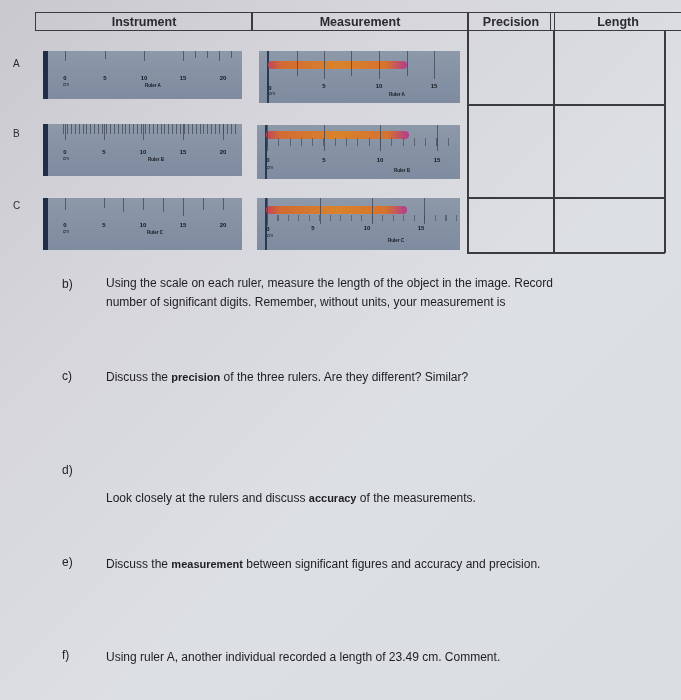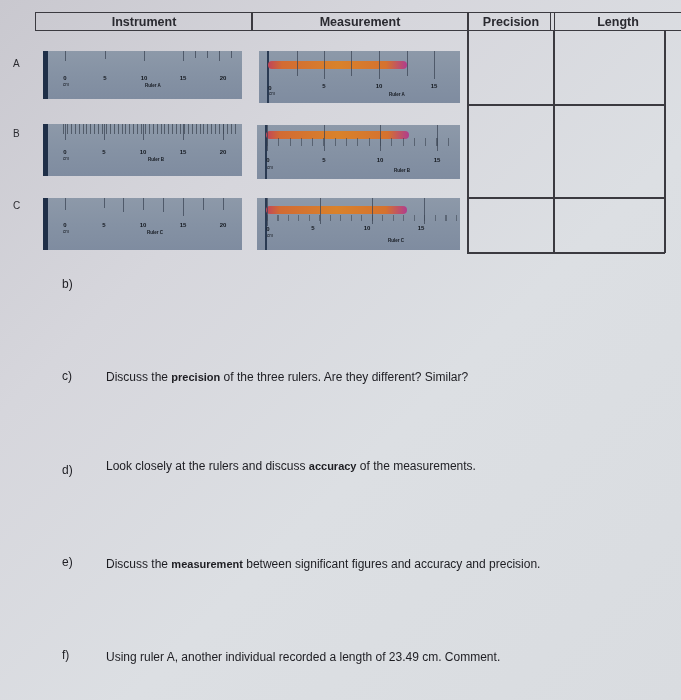--- a/index.html
+++ b/index.html
@@ -148,29 +148,31 @@
   <span class="num" style="left:11px; top:28px;">0</span>
   <span class="num" style="left:56px; top:27px;">5</span>
   <span class="num" style="left:110px; top:27px;">10</span>
   <span class="num" style="left:164px; top:27px;">15</span>
   <span class="unit" style="left:10px; top:35px;">cm</span>
   <span class="name" style="left:131px; top:40px;">Ruler C</span>
 </div>
 
 <div class="q-label" style="left:62px; top:277px;">b)</div>
 <div class="q" style="left:106px; top:274px; width:560px;">
+  <div>Using the scale on each ruler, measure the length of the object in the image.  Record</div>
+  <div>number of significant digits.  Remember, without units, your measurement is</div>
 </div>
 
 <div class="q-label" style="left:62px; top:369px;">c)</div>
 <div class="q" style="left:106px; top:368px;">
   <span>Discuss the </span><b>precision</b><span> of the three rulers.  Are they different?  Similar?</span>
 </div>
 
 <div class="q-label" style="left:62px; top:463px;">d)</div>
-<div class="q" style="left:106px; top:457px;">
+<div class="q" style="left:106px; top:489px;">
   <span>Look closely at the rulers and discuss </span><b>accuracy</b><span> of the measurements.</span>
 </div>
 
 <div class="q-label" style="left:62px; top:555px;">e)</div>
 <div class="q" style="left:106px; top:555px;">
   <span>Discuss the </span><b>measurement</b><span> between significant figures and accuracy and precision.</span>
 </div>
 
 <div class="q-label" style="left:62px; top:648px;">f)</div>
 <div class="q" style="left:106px; top:648px;">

